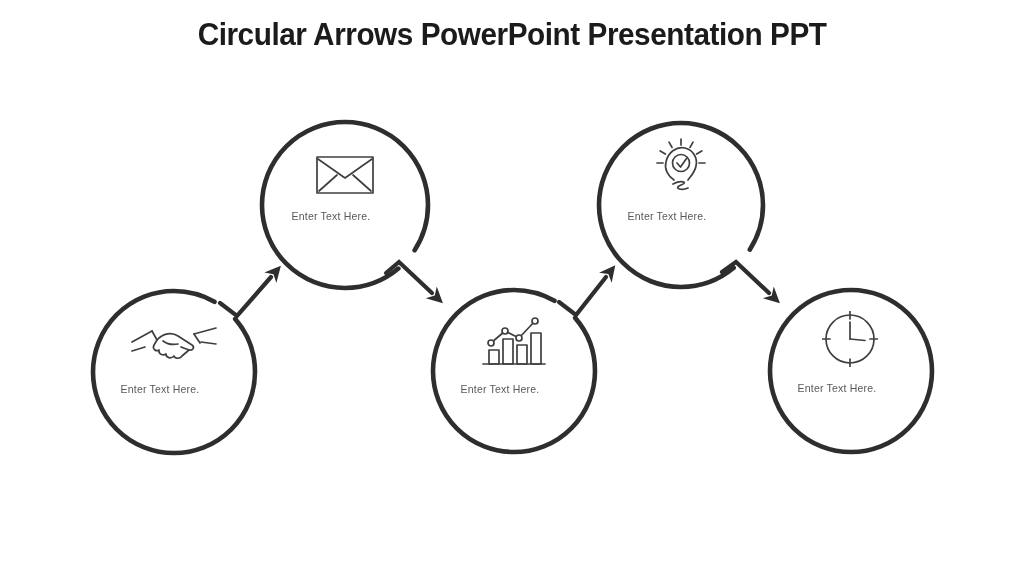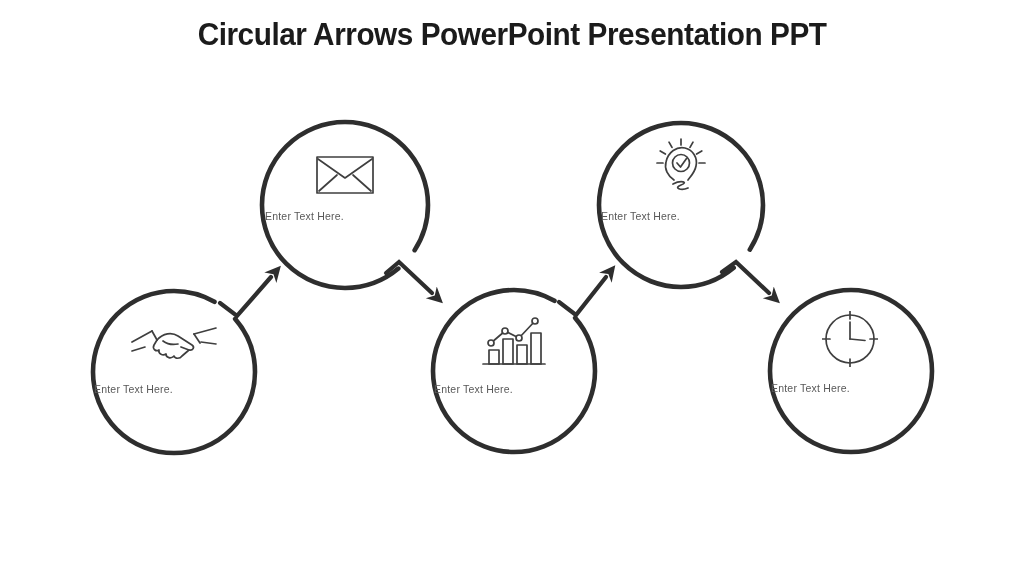--- a/index.html
+++ b/index.html
@@ -25,21 +25,21 @@
     transform:scaleX(0.93);transform-origin:center;
     white-space:nowrap;
   }
   svg.diagram{position:absolute;left:0;top:0;}
   .ring{fill:none;stroke:var(--c-stroke);stroke-width:4.6;stroke-linecap:round;}
   .connector{fill:none;stroke:var(--c-stroke);stroke-width:4.2;stroke-linecap:round;stroke-linejoin:miter;}
   .arrowhead{fill:var(--c-stroke);}
   .icon{fill:none;stroke:var(--c-icon);stroke-width:1.7;stroke-linecap:round;stroke-linejoin:round;}
   .icon .node{fill:#ffffff;}
   .step-label{
-    position:absolute;width:132px;text-align:left;
+    position:absolute;width:132px;text-align:center;
     font-size:10.5px;letter-spacing:0.2px;color:var(--c-label);
     font-family:"Liberation Sans","DejaVu Sans",sans-serif;
   }
 </style>
 </head>
 <body>
 
 <div class="slide">
 
   <div class="title-wrap">

